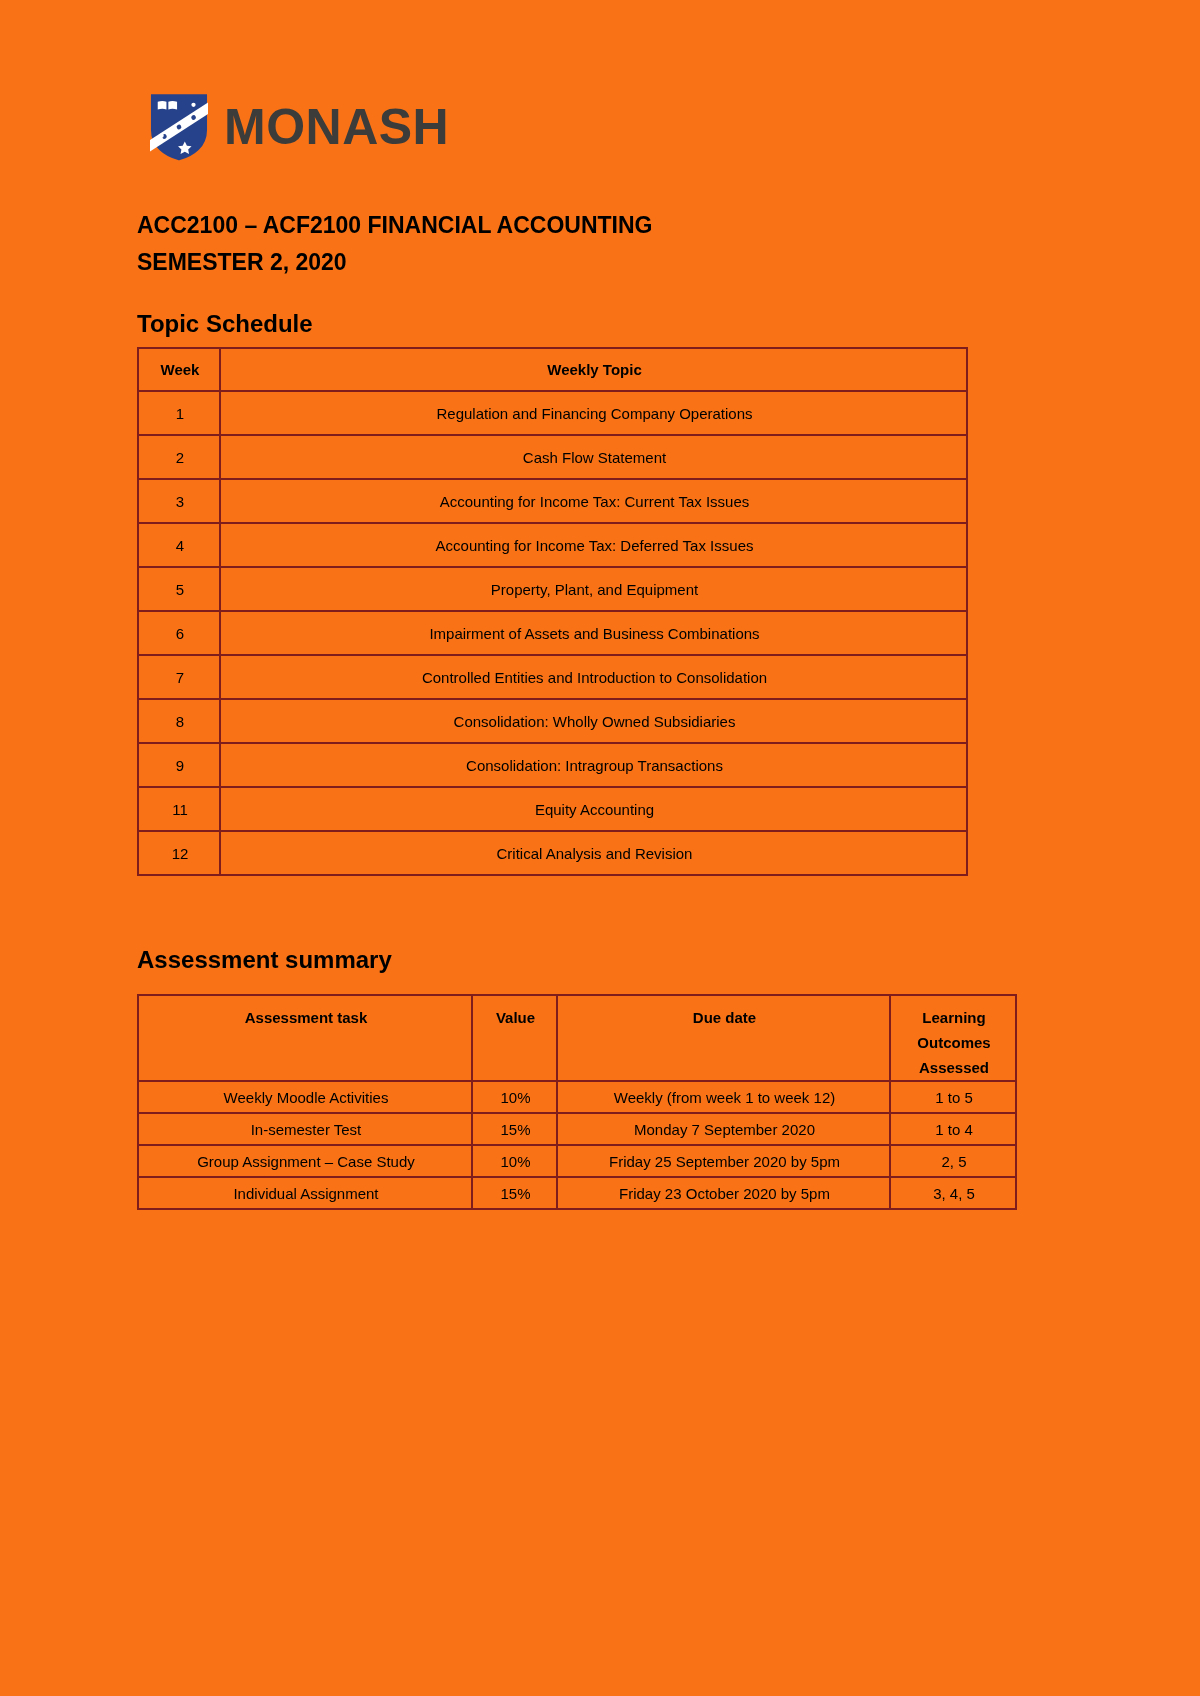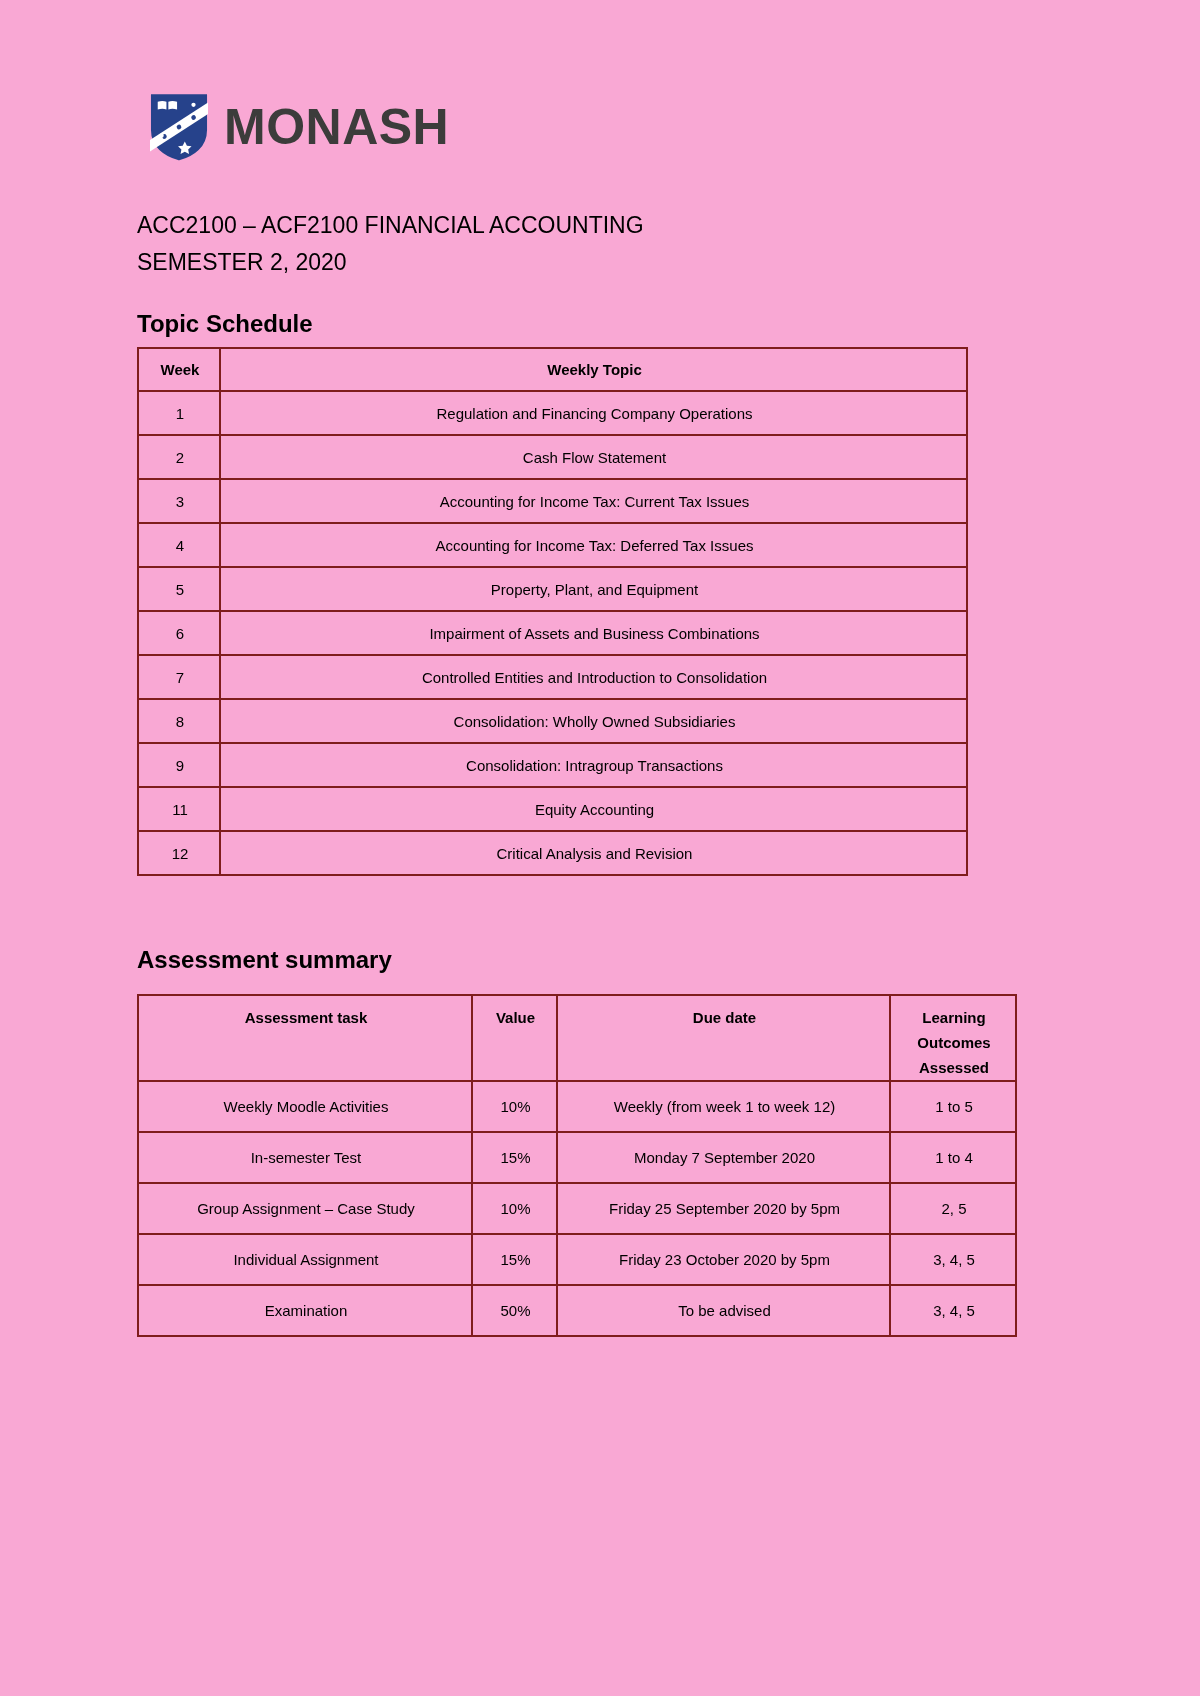--- a/index.html
+++ b/index.html
@@ -5,21 +5,21 @@
   * { margin: 0; padding: 0; box-sizing: border-box; }
   html, body { background: #ffffff; }
   body {
     width: 1200px; height: 1696px;
     font-family: "Liberation Sans", sans-serif;
     color: #000;
   }
   .page {
     position: relative;
     width: 1200px; height: 1696px;
-    background: #f9a8d4;
+    background: #f97316;
     overflow: hidden;
   }
 
   
   .logo {
     position: absolute; left: 150px; top: 93px;
     display: flex; align-items: center;
   }
   .crest { display: block; }
   .logo-text { display: flex; align-items: baseline; margin-left: 16px; }
@@ -28,21 +28,21 @@
     letter-spacing: 0.5px;
   }
   .logo-suffix {
     font-size: 48px; font-weight: 300; color: #4b4b4a;
     margin-left: 12px; letter-spacing: 0px;
   }
 
   
   .doc-title {
     position: absolute; left: 137px; top: 207px;
-    font-size: 23px; font-weight: normal; line-height: 37px;
+    font-size: 23px; font-weight: bold; line-height: 37px;
   }
   .heading-topic {
     position: absolute; left: 137px; top: 310px;
     font-size: 24px; font-weight: bold;
   }
   .heading-assessment {
     position: absolute; left: 137px; top: 946px;
     font-size: 24px; font-weight: bold;
   }
 
@@ -70,21 +70,21 @@
     position: absolute; left: 137px; top: 994px;
     width: 878px;
   }
   .assessment-table th {
     height: 64px;
     vertical-align: top;
     padding-top: 9px;
     line-height: 25px;
     white-space: normal;
   }
-  .assessment-table td { height: 51px; }
+  .assessment-table td { height: 32px; }
   .assessment-table .col-task  { width: 334px; }
   .assessment-table .col-value { width: 85px; }
   .assessment-table .col-due   { width: 333px; }
   .assessment-table .col-lo    { width: 126px; }
 </style>
 </head>
 <body>
 
 <div class="page">
 
@@ -197,22 +197,16 @@
       <td>10%</td>
       <td>Friday 25 September 2020 by 5pm</td>
       <td>2, 5</td>
     </tr>
     <tr>
       <td>Individual Assignment</td>
       <td>15%</td>
       <td>Friday 23 October 2020 by 5pm</td>
       <td>3, 4, 5</td>
     </tr>
-    <tr>
-      <td>Examination</td>
-      <td>50%</td>
-      <td>To be advised</td>
-      <td>3, 4, 5</td>
-    </tr>
   </tbody>
     </table>
 
 </div>
 
 </body></html>

